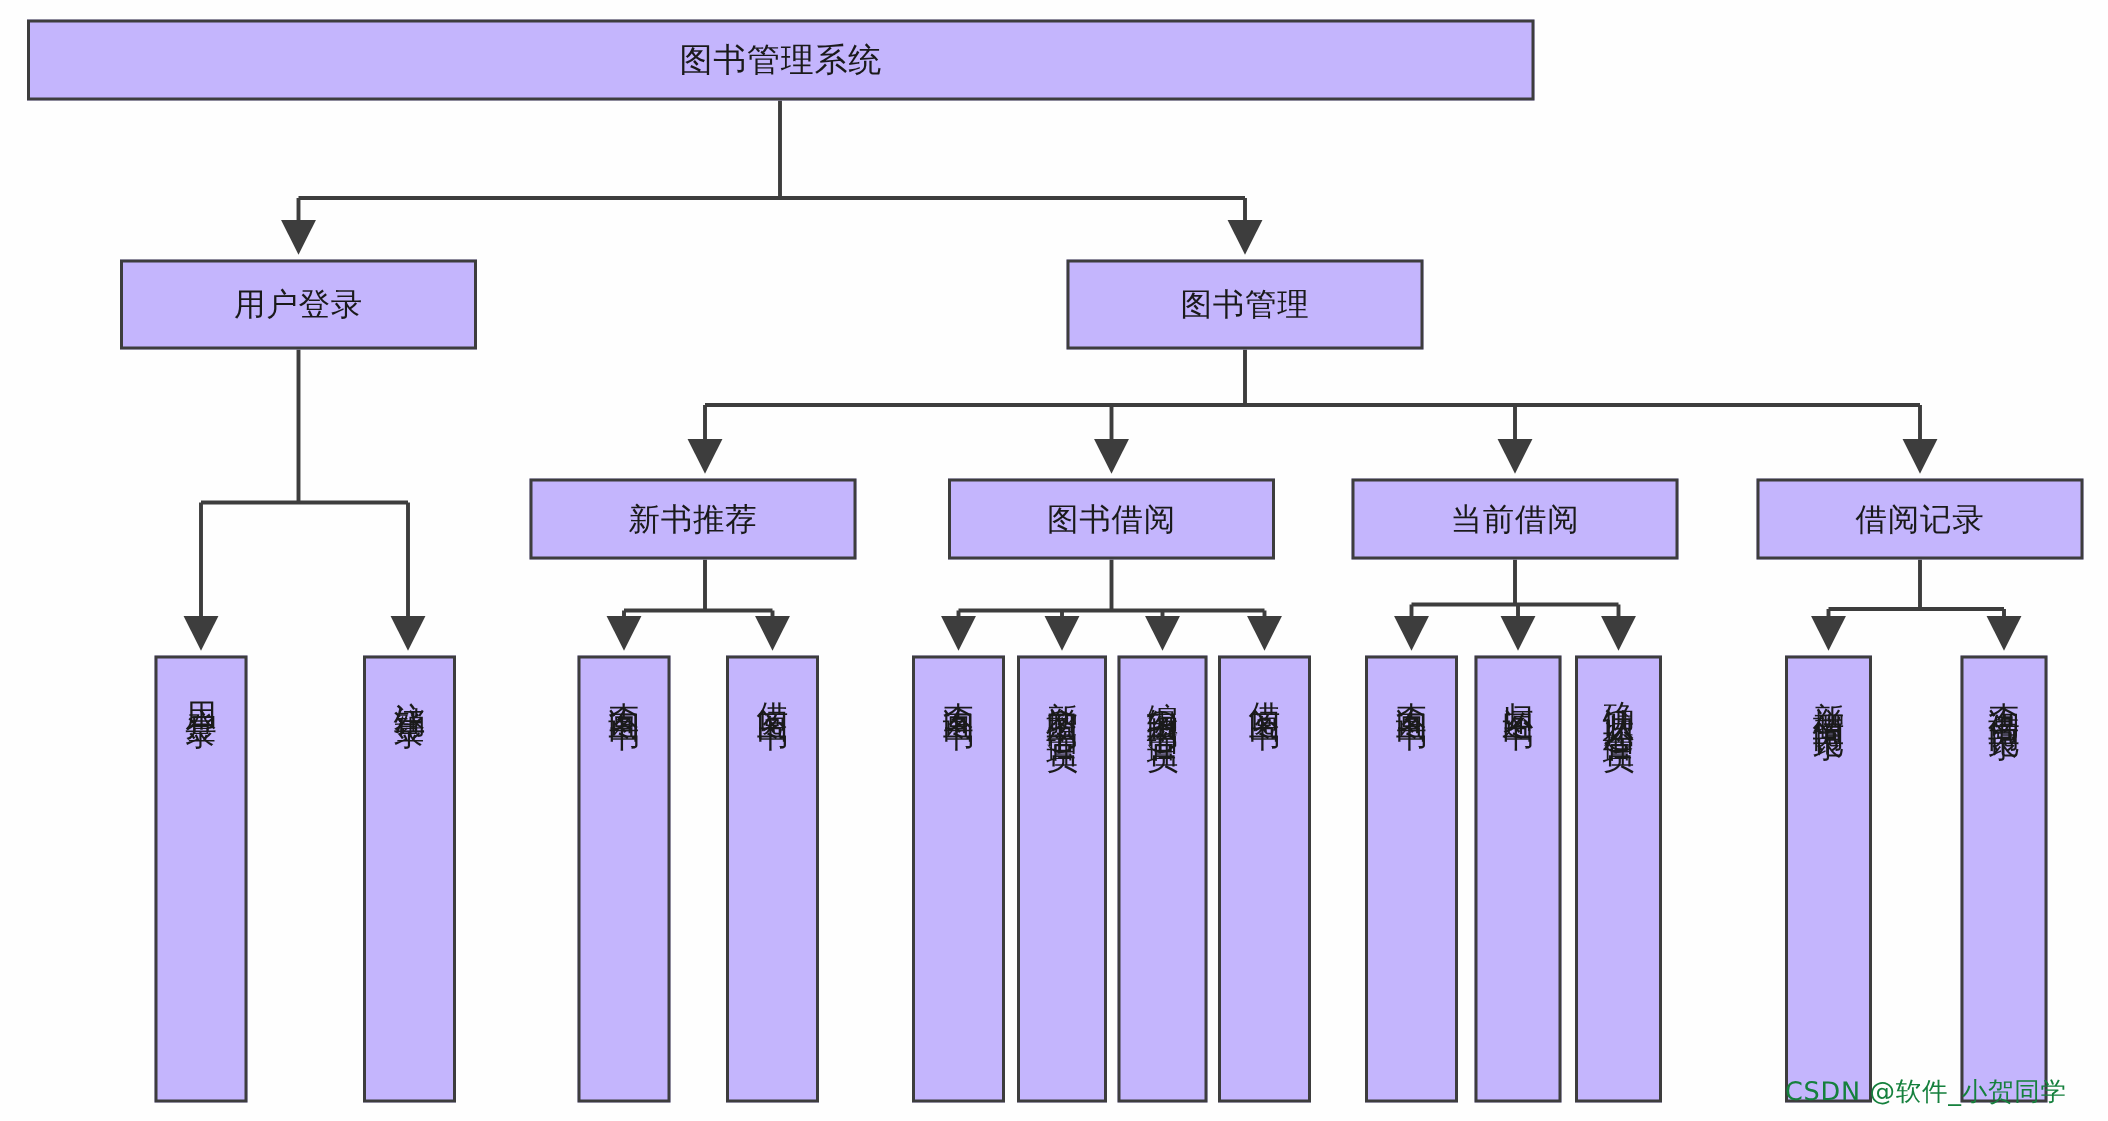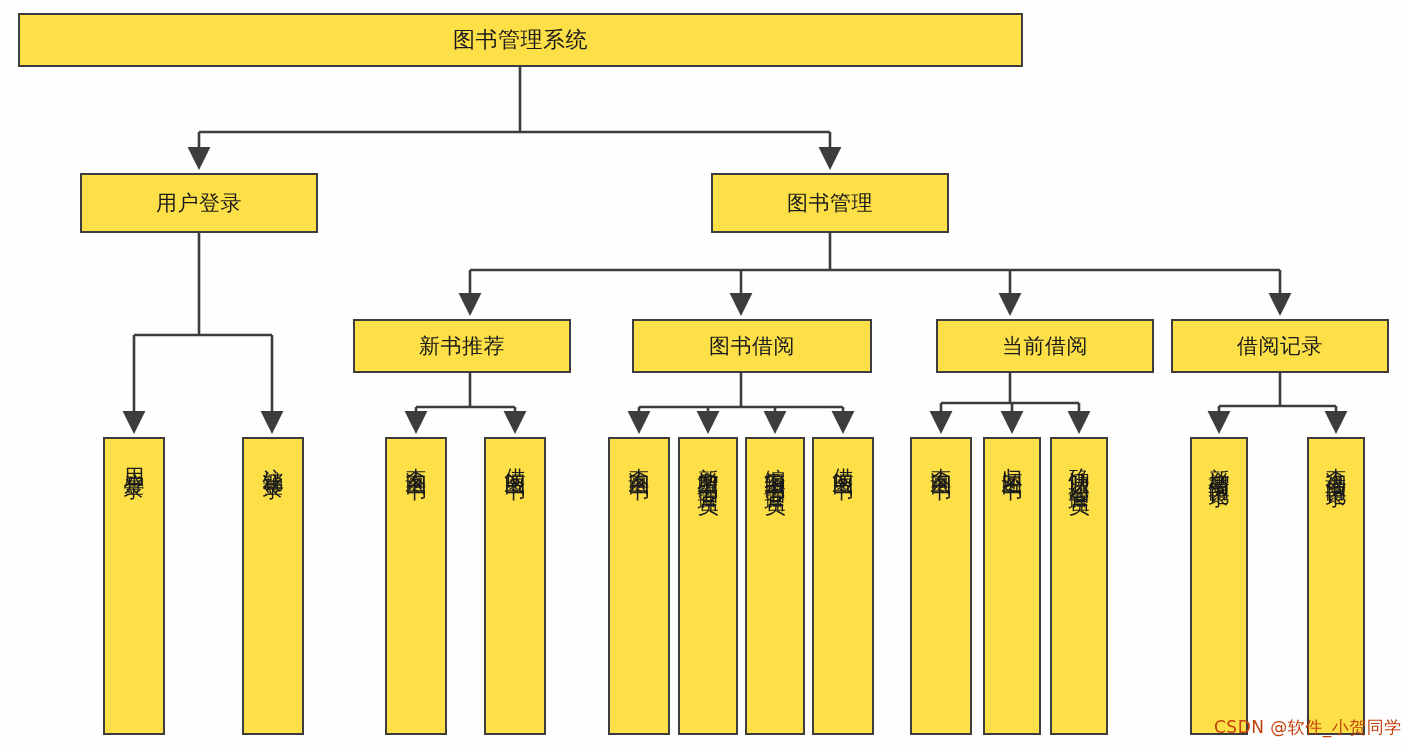--- a/index.html
+++ b/index.html
@@ -22,21 +22,21 @@
     left: 0;
     top: 0;
     width: 1405px;
     height: 747px;
     pointer-events: none;
   }
   .node {
     position: absolute;
     box-sizing: border-box;
     border: 2px solid #3d3d3d;
-    background: #fde047;
+    background: #c4b5fd;
     display: flex;
     align-items: center;
     justify-content: center;
     color: #1a1a1a;
   }
   .node.horiz {
     font-size: 21px;
     letter-spacing: 0.5px;
   }
   .node.vert {
@@ -49,26 +49,25 @@
     text-orientation: upright;
     letter-spacing: 4px;
     line-height: 1.05;
     white-space: nowrap;
   }
   .node.root {
     font-size: 22px;
   }
   .watermark {
     position: absolute;
-    color: #c2410c;
+    color: #15803d;
     font-size: 17px;
     letter-spacing: 0.5px;
     white-space: nowrap;
     user-select: none;
-    padding-left: 24px;
   }
 </style>
 </head>
 <body>
 
 <div id="canvas">
 
   <svg id="wires" viewBox="0 0 1405 747" xmlns="http://www.w3.org/2000/svg">
     <defs>
       <marker id="arrow" viewBox="0 0 12 12" refX="10" refY="6" markerWidth="9" markerHeight="9" orient="auto-start-reverse">
@@ -126,24 +125,24 @@
   <div class="node horiz" style="left:80px; top:173px; width:238px; height:60px;">
     <span>用户登录</span>
   </div>
   <div class="node horiz" style="left:711px; top:173px; width:238px; height:60px;text-align:right;">
     <span>图书管理</span>
   </div>
 
   <div class="node horiz" style="left:353px; top:319px; width:218px; height:54px;">
     <span>新书推荐</span>
   </div>
-  <div class="node horiz" style="left:632px; top:319px; width:240px; height:54px;">
+  <div class="node horiz" style="left:632px; top:319px; width:218px; height:54px;">
     <span>图书借阅</span>
   </div>
-  <div class="node horiz" style="left:901px; top:319px; width:218px; height:54px;margin-left:35px;">
+  <div class="node horiz" style="left:901px; top:319px; width:218px; height:54px;">
     <span>当前借阅</span>
   </div>
   <div class="node horiz" style="left:1171px; top:319px; width:218px; height:54px;">
     <span>借阅记录</span>
   </div>
 
   <div class="node vert" style="left:103px; top:437px; width:62px; height:298px;">
     <span class="vtext">用户登录</span>
   </div>
   <div class="node vert" style="left:242px; top:437px; width:62px; height:298px;">

